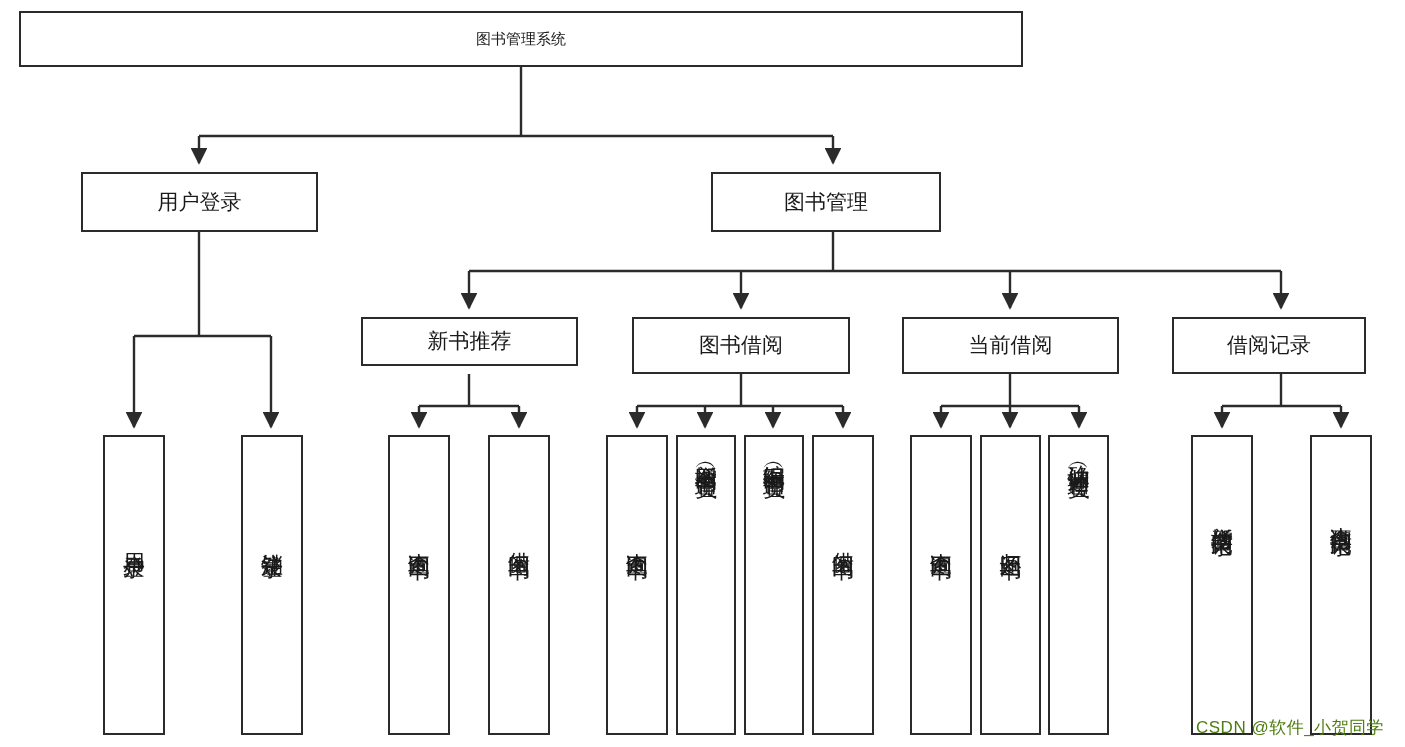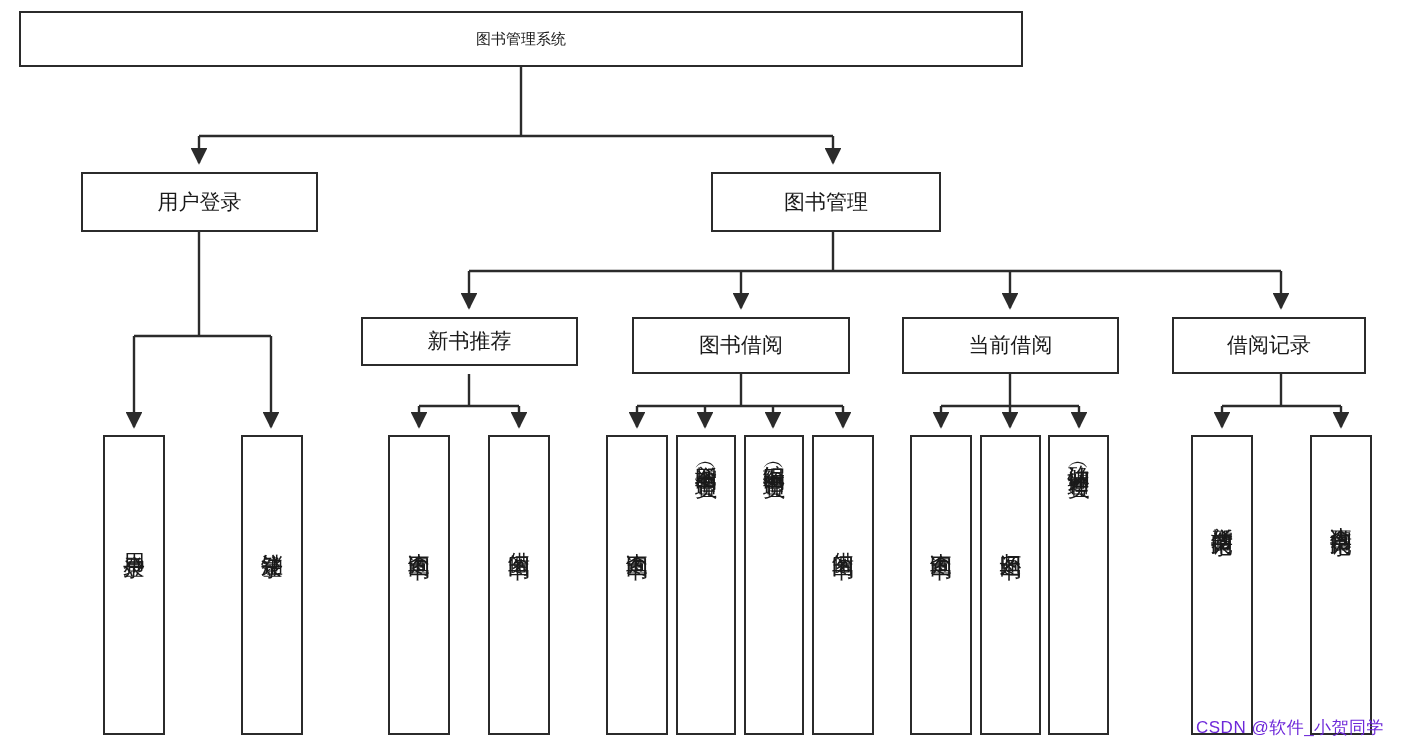--- a/index.html
+++ b/index.html
@@ -65,21 +65,21 @@
   }
   .node-leaf.mid .lbl {
     margin-top: 62px;
   }
   .node-leaf.mid2 .lbl {
     margin-top: 88px;
   }
   .watermark {
     position: absolute;
     font-size: 17px;
-    color: #6d28d9;
+    color: #4d7c0f;
     white-space: nowrap;
     letter-spacing: 0.5px;
   }
 </style>
 </head>
 <body>
 
 <div id="canvas">
 
   <svg id="wires" viewBox="0 0 1405 747" xmlns="http://www.w3.org/2000/svg">

